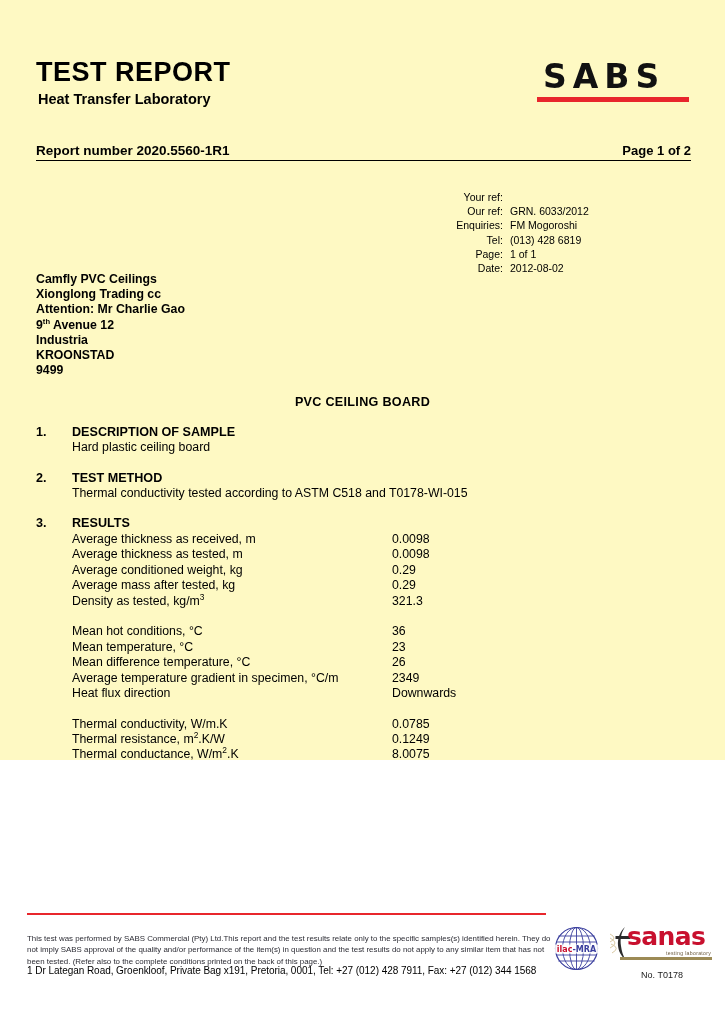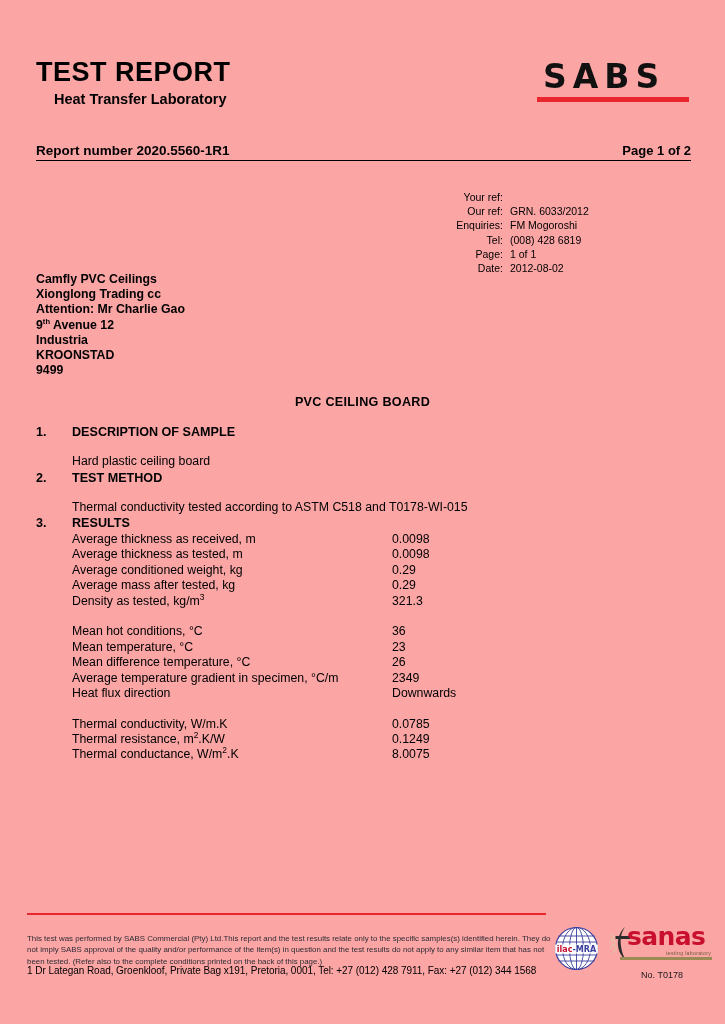--- a/index.html
+++ b/index.html
@@ -13,42 +13,42 @@
     position: relative;
     font-family: "Liberation Sans", sans-serif;
     color: #000000;
     overflow: hidden;
   }
 
   .page {
     position: absolute;
     left: 0; top: 0;
     width: 725px;
-    height: 1024px;
-    background: #fca5a5;
+    height: 760px;
+    background: #fef9c3;
   }
 
   
   .header {
     position: absolute;
     left: 36px;
     top: 58px;
     width: 653px;
   }
   .title-main {
     font-size: 27px;
     font-weight: bold;
     letter-spacing: 0.5px;
     line-height: 1.05;
   }
   .title-sub {
     font-size: 14.5px;
     font-weight: bold;
     margin-top: 5px;
-    margin-left: 18px;
+    margin-left: 2px;
   }
 
   
   .sabs-logo {
     position: absolute;
     right: 0;
     top: 2px;
     width: 152px;
     text-align: left;
   }
@@ -146,21 +146,21 @@
   .sec-head {
     display: flex;
     font-size: 12.6px;
     font-weight: bold;
   }
   .sec-num { width: 36px; }
   .sec-body {
     margin-left: 36px;
     font-size: 12.3px;
     line-height: 15.4px;
-    margin-top: 15px;
+    margin-top: 1px;
   }
 
   
   .results {
     margin-left: 36px;
     margin-top: 2px;
     border-collapse: collapse;
     font-size: 12.3px;
   }
   .results td {
@@ -294,21 +294,21 @@
           <td>GRN. 6033/2012</td>
         </tr>
         <tr>
           <td class="ref-label">Enquiries</td>
           <td class="ref-colon">:</td>
           <td>FM Mogoroshi</td>
         </tr>
         <tr>
           <td class="ref-label">Tel</td>
           <td class="ref-colon">:</td>
-          <td>(008) 428 6819</td>
+          <td>(013) 428 6819</td>
         </tr>
         <tr>
           <td class="ref-label">Page</td>
           <td class="ref-colon">:</td>
           <td>1 of 1</td>
         </tr>
         <tr>
           <td class="ref-label">Date</td>
           <td class="ref-colon">:</td>
           <td>2012-08-02</td>

